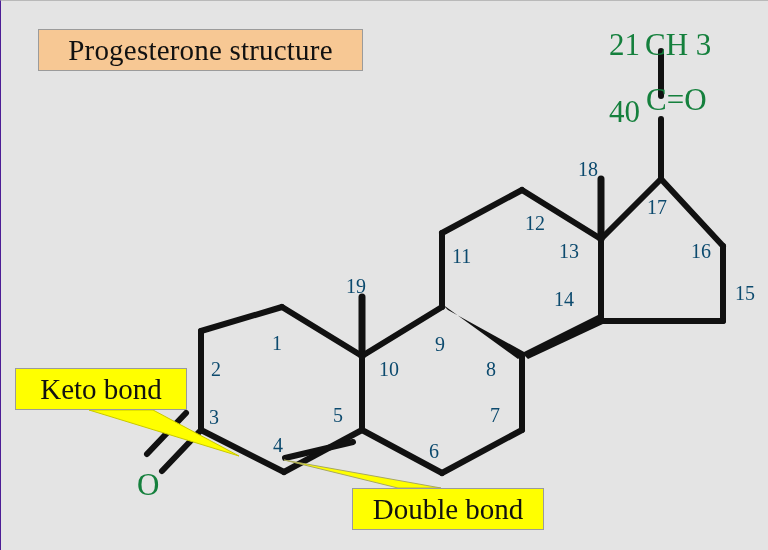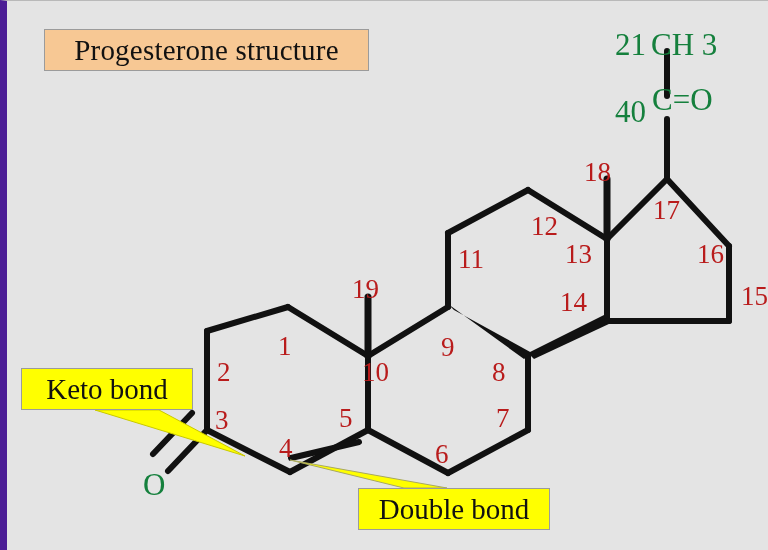--- a/index.html
+++ b/index.html
@@ -6,36 +6,36 @@
     margin: 0;
     padding: 0;
     background: #ffffff;
   }
   #canvas {
     position: relative;
     width: 768px;
     height: 550px;
     background: #e4e4e4;
     border-top: 1px solid #b9b9b9;
-    border-left: 7px solid #4c1d95;
+    border-left: 1px solid #4c1d95;
     box-sizing: border-box;
     overflow: hidden;
     font-family: "Liberation Serif", "DejaVu Serif", serif;
   }
   #structure-svg {
     position: absolute;
     left: 0; top: 0;
     width: 768px;
     height: 550px;
   }
   .atom-num {
     position: absolute;
     font-family: "Liberation Serif", "DejaVu Serif", serif;
-    font-size: 27px;
-    color: #b91c1c;
+    font-size: 20px;
+    color: #0c4a6e;
     line-height: 1;
     white-space: nowrap;
     user-select: none;
   }
   .group-label {
     position: absolute;
     font-family: "Liberation Serif", "DejaVu Serif", serif;
     font-size: 31px;
     color: #15803d;
     line-height: 1;
@@ -171,21 +171,21 @@
 
   <div class="atom-num" style="left:271px; top:332px;">1</div>
   <div class="atom-num" style="left:210px; top:358px;">2</div>
   <div class="atom-num" style="left:208px; top:406px;">3</div>
   <div class="atom-num" style="left:272px; top:434px;">4</div>
   <div class="atom-num" style="left:332px; top:404px;">5</div>
   <div class="atom-num" style="left:428px; top:440px;">6</div>
   <div class="atom-num" style="left:489px; top:404px;">7</div>
   <div class="atom-num" style="left:485px; top:358px;">8</div>
   <div class="atom-num" style="left:434px; top:333px;">9</div>
-  <div class="atom-num" style="left:355px; top:358px;">10</div>
+  <div class="atom-num" style="left:378px; top:358px;">10</div>
   <div class="atom-num" style="left:451px; top:245px;">11</div>
   <div class="atom-num" style="left:524px; top:212px;">12</div>
   <div class="atom-num" style="left:558px; top:240px;">13</div>
   <div class="atom-num" style="left:553px; top:288px;">14</div>
   <div class="atom-num" style="left:690px; top:282px;margin-left:44px;">15</div>
   <div class="atom-num" style="left:690px; top:240px;">16</div>
   <div class="atom-num" style="left:646px; top:196px;">17</div>
   <div class="atom-num" style="left:577px; top:158px;">18</div>
   <div class="atom-num" style="left:345px; top:275px;">19</div>
 

